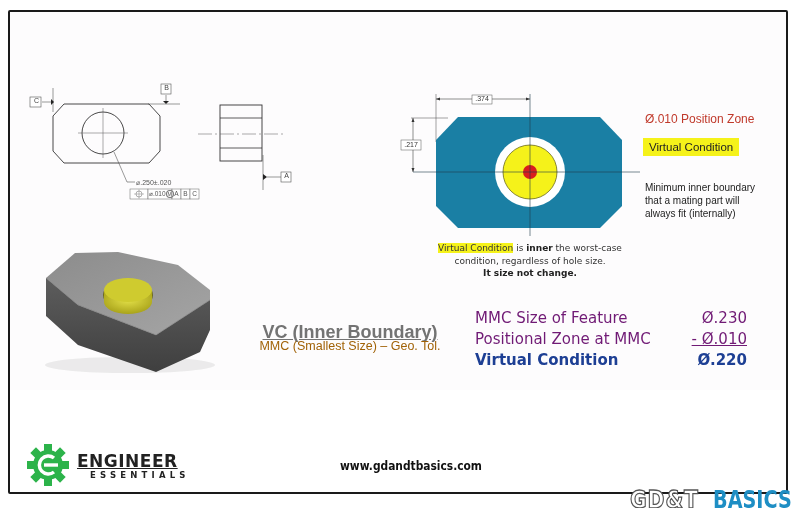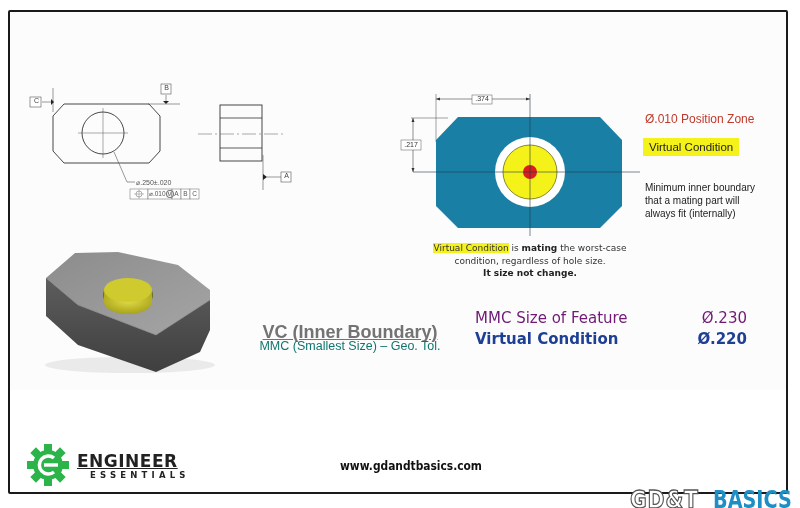--- a/index.html
+++ b/index.html
@@ -8,21 +8,21 @@
   .slide { position:absolute; left:10px; top:12px; width:776px; height:378px; background:#fdfcfd; }
   .abs { position:absolute; }
   svg { position:absolute; overflow:visible; }
   .lbl-red { color:#c0392b; font-size:12px; }
   .vc-hl { background:#f5f21a; color:#222; font-size:11.5px; padding:3px 6px; }
   .note { color:#222; font-size:10px; line-height:13px; }
   .center-note { font-family:"DejaVu Sans", sans-serif; color:#333; font-size:9px; line-height:12.5px; text-align:center; }
   .center-note .hl { background:#f5f21a; }
   .center-note b { color:#222; }
   .vc-title { font-size:18px; font-weight:bold; color:#737373; text-decoration:underline; text-align:center; }
-  .vc-sub { font-size:12.5px; color:#0f766e; text-align:center; }
+  .vc-sub { font-size:12.5px; color:#a16207; text-align:center; }
   .calc { font-family:"DejaVu Sans", sans-serif; font-size:15px; line-height:21px; }
   .calc .row { display:flex; justify-content:space-between; width:272px; }
   .calc .red { color:#701a75; }
   .calc .blue { color:#1d3f94; font-weight:bold; }
   .calc .underline { text-decoration:underline; }
   .ee-title { font-family:"DejaVu Sans", sans-serif; font-weight:bold; font-size:17px; color:#222; letter-spacing:0.5px; }
   .ee-sub { font-family:"DejaVu Sans", sans-serif; font-weight:bold; font-size:8.5px; color:#222; letter-spacing:4.2px;padding-left:12px; }
   .url { font-family:"DejaVu Sans", sans-serif; font-weight:bold; font-size:13px; color:#111; transform:scaleX(0.82); transform-origin:left center; }
   .gdt-outline { font-family:"DejaVu Sans", sans-serif; font-weight:bold; font-size:24px; color:#fff; -webkit-text-stroke:1.3px #555; letter-spacing:1px; transform:scaleX(0.85); transform-origin:left center; }
   .gdt-basics { font-family:"DejaVu Sans", sans-serif; font-weight:bold; font-size:24px; color:#1e8ec4; transform:scaleX(0.8); transform-origin:left center; }
@@ -139,28 +139,32 @@
   <line x1="530" y1="94" x2="530" y2="236" stroke="#1f3b4a" stroke-width="0.6"></line>
 </svg>
 <div class="abs" style="left:472px;top:95px;width:20px;text-align:center;font-size:7px;color:#333;">.374</div>
 <div class="abs" style="left:401px;top:141px;width:20px;text-align:center;font-size:7px;color:#333;">.217</div>
 
 <div class="abs lbl-red" style="left:645px;top:112px;">Ø.010 Position Zone</div>
 <div class="abs vc-hl" style="left:643px;top:138px;">Virtual Condition</div>
 <div class="abs note" style="left:645px;top:181px;width:125px;">Minimum inner boundary that a mating part will always fit (internally)</div>
 
 <div class="abs center-note" style="left:425px;top:242px;width:210px;">
-  <span class="hl">Virtual Condition</span><span> is </span><b>mating</b><span> the worst-case condition, regardless of hole size.</span><br>
+  <span class="hl">Virtual Condition</span><span> is </span><b>inner</b><span> the worst-case condition, regardless of hole size.</span><br>
   <b>It size not change.</b>
 </div>
 
 <div class="abs calc" style="left:475px;top:308px;">
   <div class="row red">
     <span>MMC Size of Feature</span>
     <span>Ø.230</span>
+  </div>
+  <div class="row red">
+    <span>Positional Zone at MMC</span>
+    <span class="underline">- Ø.010</span>
   </div>
   <div class="row blue">
     <span>Virtual Condition</span>
     <span>Ø.220</span>
   </div>
 </div>
 
 <svg style="left:26px;top:443px;width:44px;height:44px;">
   <g transform="translate(22,22)" fill="#2cb34a">
     <circle r="15"></circle>

